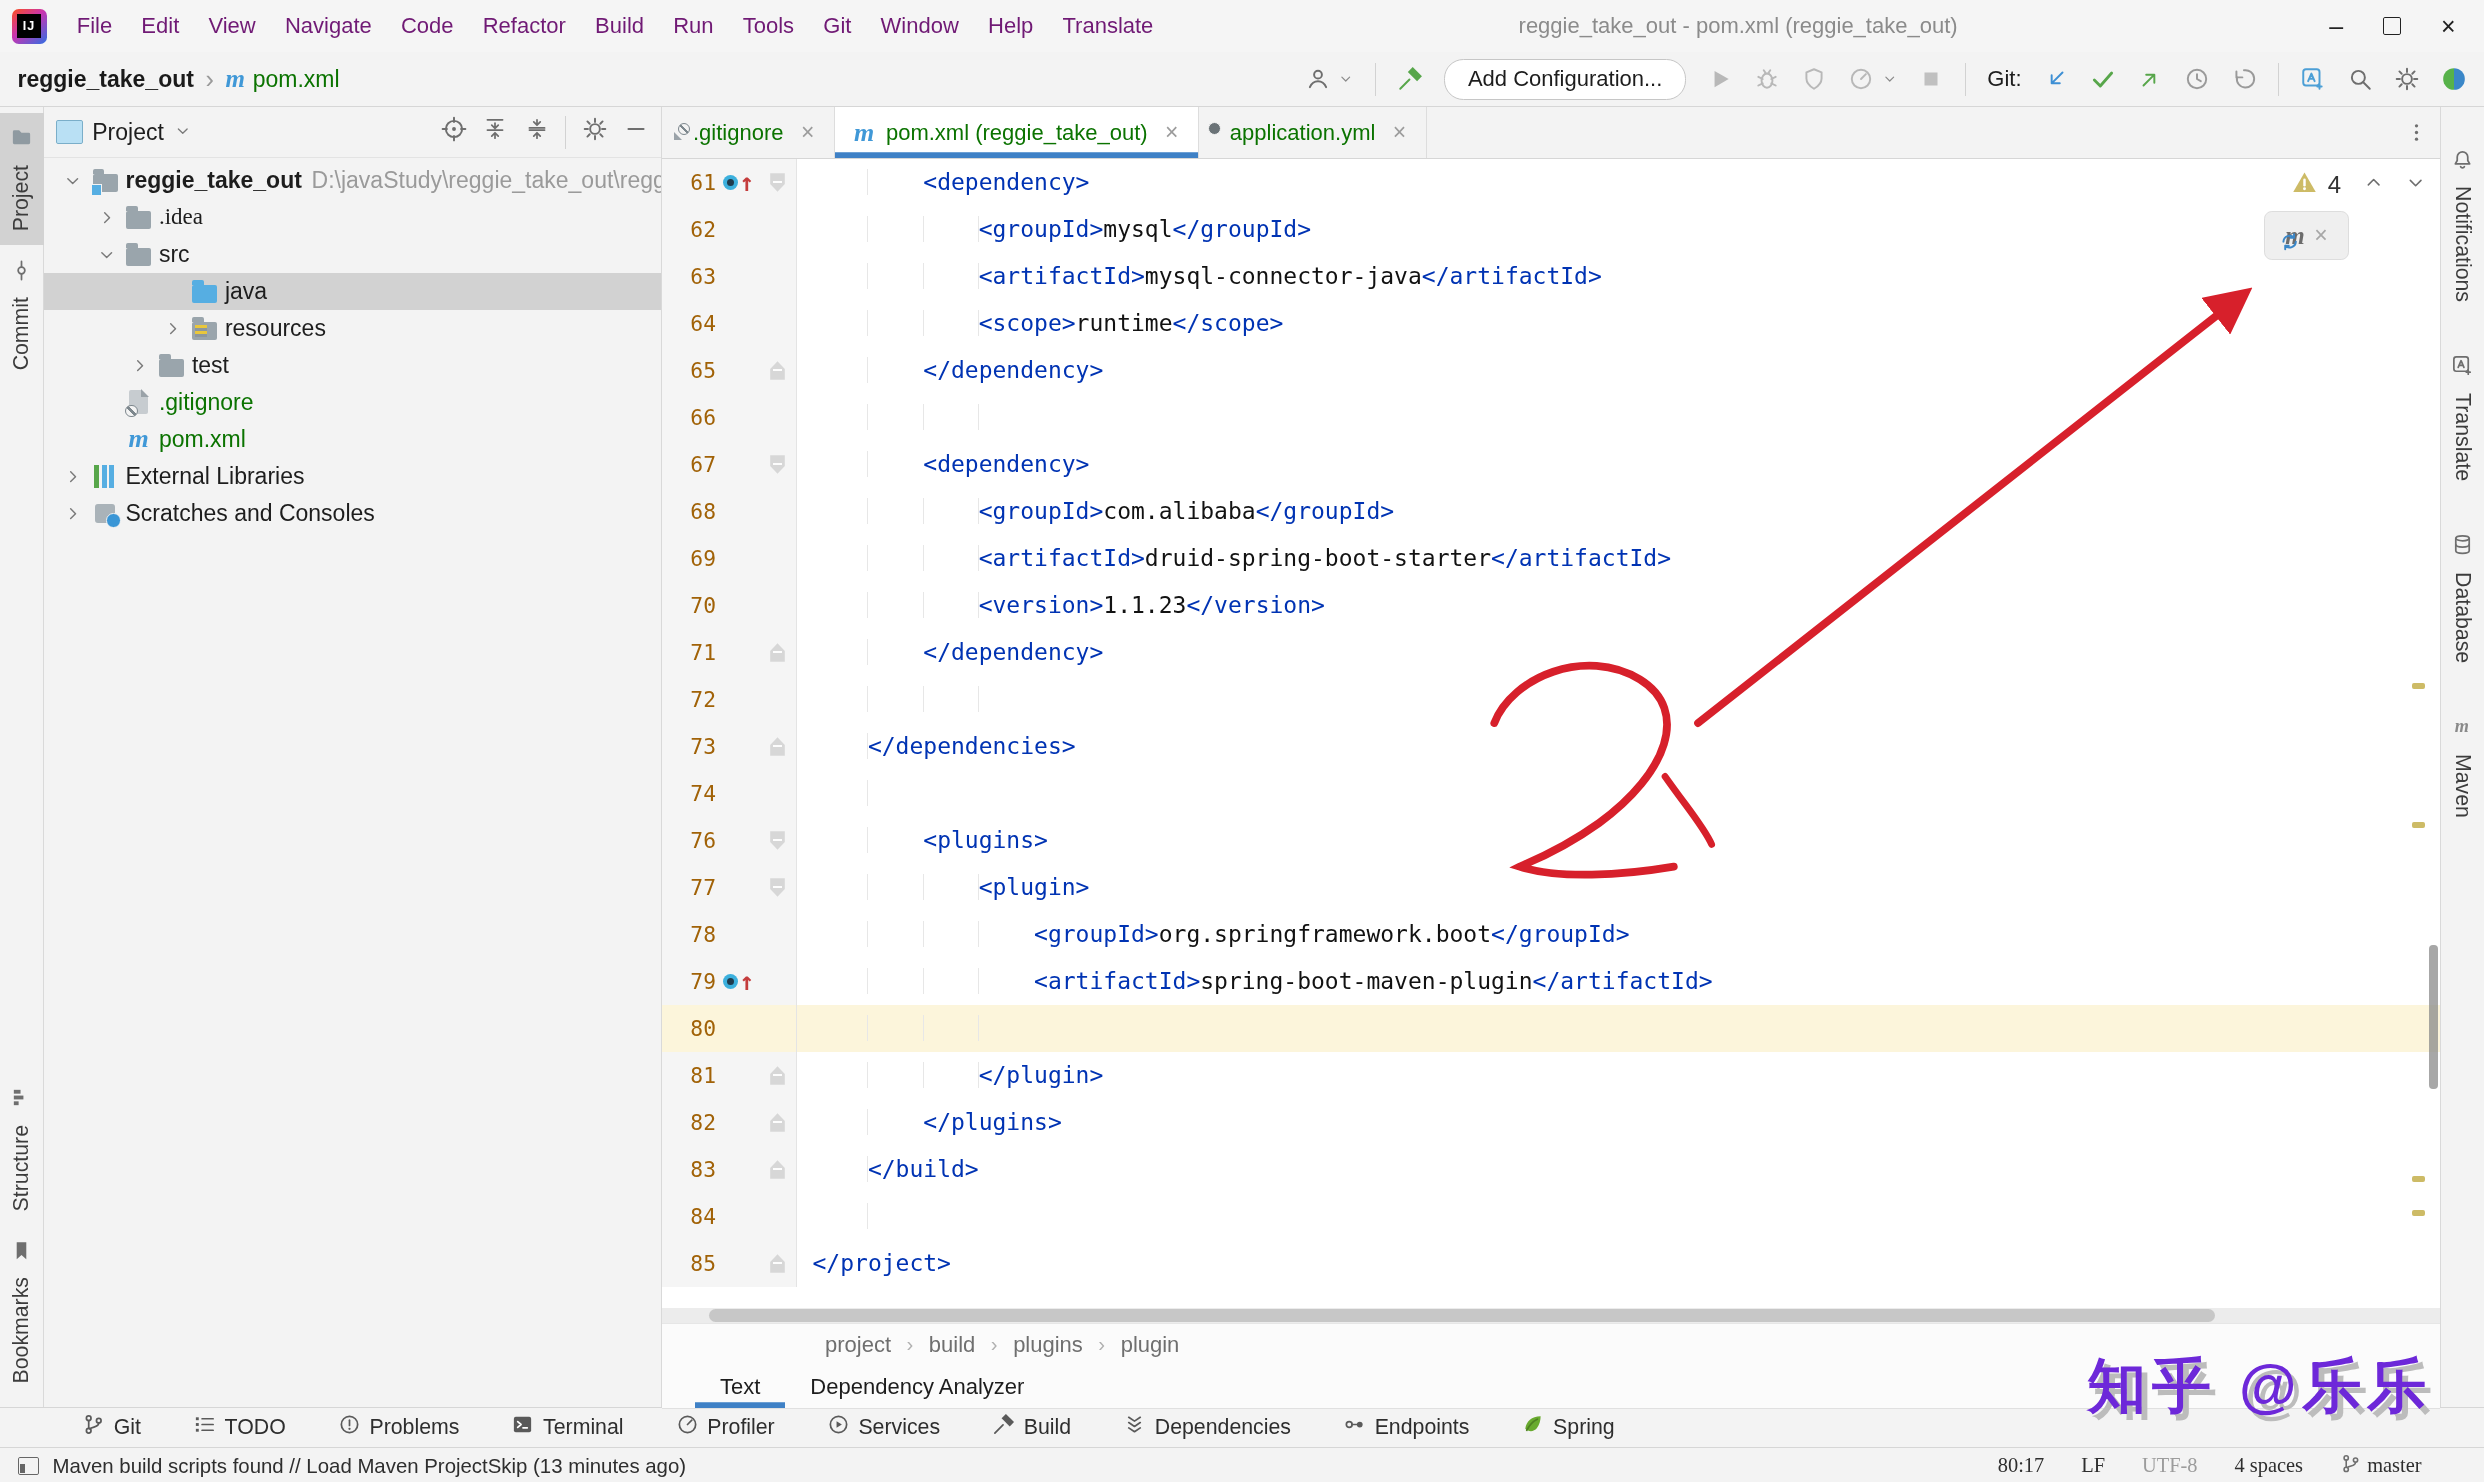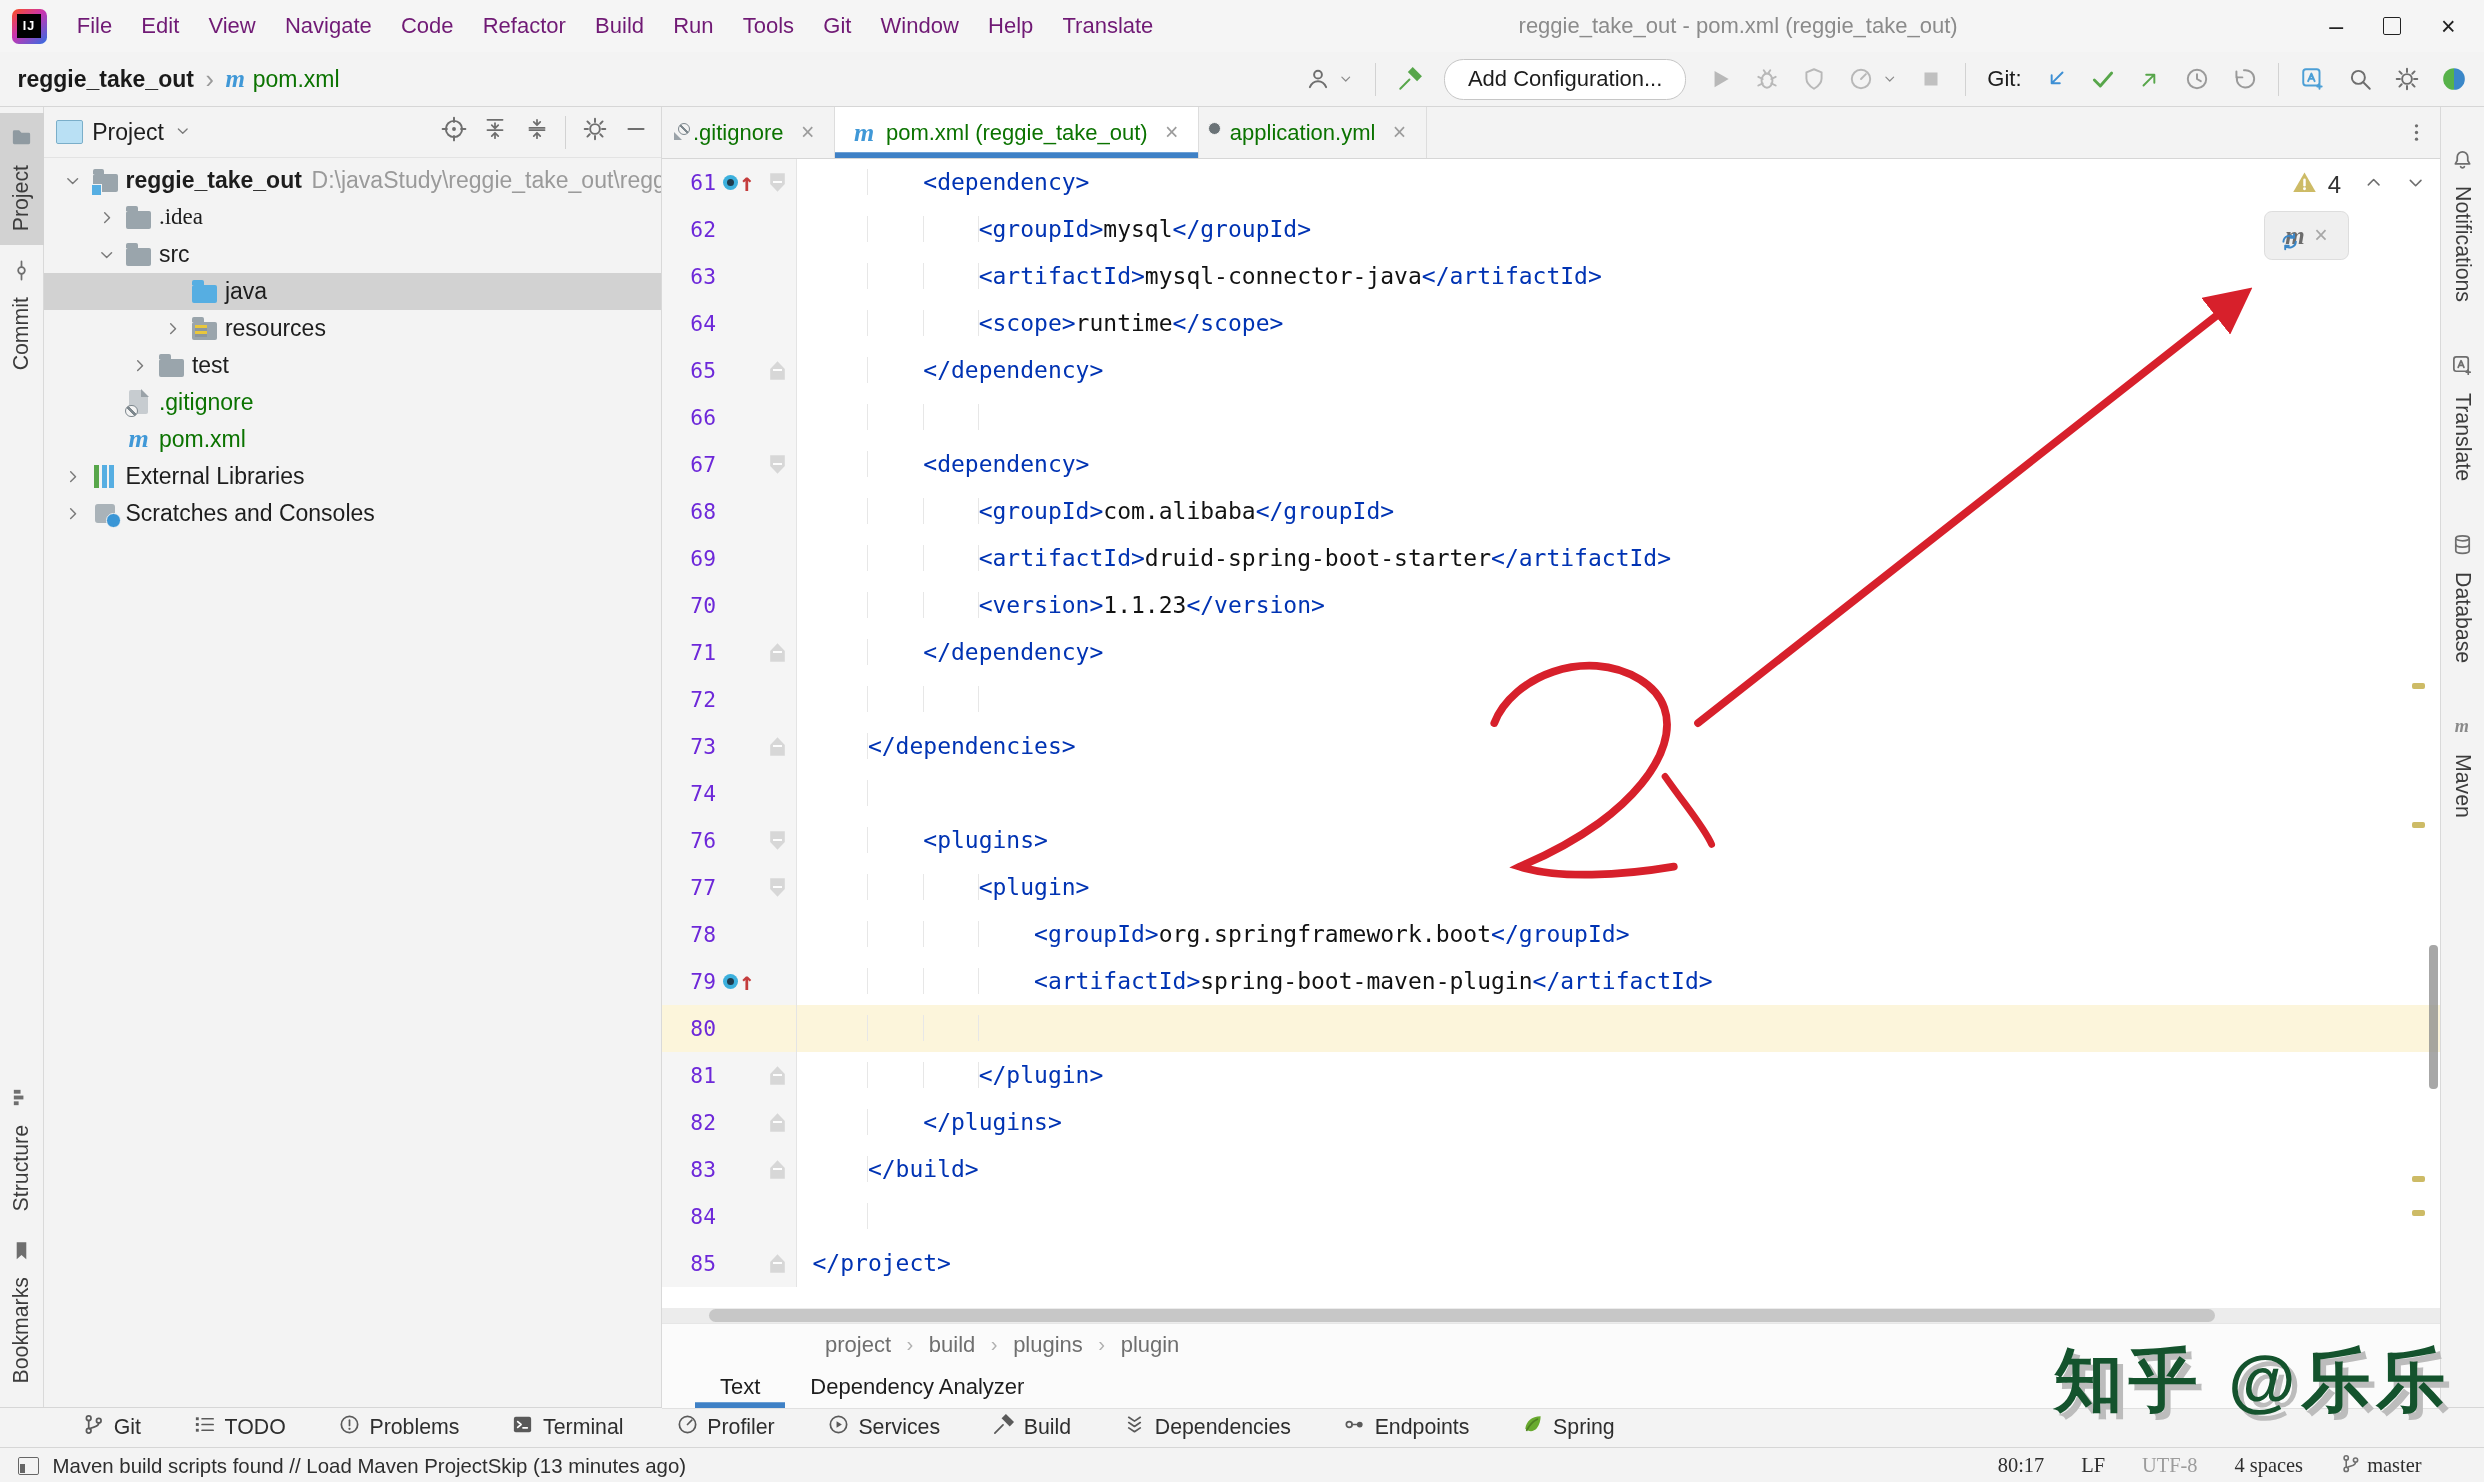--- a/index.html
+++ b/index.html
@@ -76,21 +76,21 @@
   .tabbar{height:51px;background:#f3f3f3;border-bottom:1px solid #d6d6d6;display:flex;position:relative;flex:none;}
   .tab{display:flex;align-items:center;gap:11.6px;padding:0 19.4px;font-size:22px;color:var(--vcgreen);border-right:1px solid #ddd;}
   .tab.active{background:#fff;box-shadow:inset 0 -5.8px 0 var(--accent);}
   .tab .x{color:#9c9c9c;font-size:23px;margin-left:5.8px;}
   .tab-more{position:absolute;right:11.6px;top:13.6px;}
 
   .codewrap{position:relative;height:1164px;background:#fff;overflow:hidden;flex:none;}
   .code-row{display:flex;height:47px;line-height:47px;font-family:"DejaVu Sans Mono",monospace;font-size:23px;}
   .code-row.caret-row,.code-row.caret-row .gutter{background:var(--caretline);}
   .gutter{display:flex;width:134px;background:#f5f5f5;border-right:1px solid #e4e4e4;flex:none;}
-  .ln{width:54px;text-align:right;color:#6d28d9;font-size:21.3px;flex:none;}
+  .ln{width:54px;text-align:right;color:#a16207;font-size:21.3px;flex:none;}
   .gm{width:45px;display:flex;align-items:center;justify-content:center;flex:none;}
   .runmark{width:15.5px;height:15.5px;border-radius:50%;background:#3cb0dd;position:relative;}
   .runmark::after{content:"";position:absolute;inset:3.9px;border-radius:50%;background:#1f3b4d;}
   .uparrow{color:#c43c3c;font-weight:bold;font-size:25px;line-height:15.5px;margin-left:1px;}
   .gf{width:33px;display:flex;align-items:center;justify-content:center;flex:none;}
   .fold{width:14.6px;height:18.4px;background:#d7d7d7;position:relative;}
   .fold.open{clip-path:polygon(0 0,100% 0,100% 58%,50% 100%,0 58%);}
   .fold.close{clip-path:polygon(50% 0,100% 42%,100% 100%,0 100%,0 42%);}
   .fold::after{content:"";position:absolute;left:2.9px;right:2.9px;top:7.8px;height:1.9px;background:#fdfdfd;}
   .codetext{white-space:pre;padding-left:15.5px;color:#121212;}
@@ -120,21 +120,21 @@
   .twitem{display:flex;align-items:center;gap:8.7px;padding:0 26px;height:100%;}
   .statusbar{height:36px;background:#f3f3f3;border-top:1px solid #d6d6d6;display:flex;align-items:center;font-size:20.4px;color:#2e2e2e;padding:0 17.5px;}
   .sb-msg{margin-left:13.6px;}
   .sb-skip{}
   .sb-right{margin-left:auto;display:flex;gap:37px;align-items:center;padding-right:45px;font-family:Liberation Serif, serif;}
   .sb-enc{color:#9c9c9c;}
   .sb-branch{display:flex;align-items:center;gap:5.8px;}
   .winicon{width:19.4px;height:15.5px;border:1.9px solid #666;border-radius:1.9px;position:relative;}
   .winicon::after{content:"";position:absolute;left:1px;bottom:1px;width:5.8px;height:8.7px;background:#666;}
 
-  .watermark{position:absolute;right:33px;bottom:56px;font-size:69px;font-weight:bold;color:#14532d;text-shadow:5.8px 5.8px 0 #bcbcbc;z-index:40;letter-spacing:5.8px;white-space:nowrap;}
+  .watermark{position:absolute;right:52px;bottom:56px;font-size:59px;font-weight:bold;color:#6d28d9;text-shadow:5.8px 5.8px 0 #bcbcbc;z-index:40;letter-spacing:5.8px;white-space:nowrap;}
   .anno{position:absolute;inset:0;z-index:50;pointer-events:none;}
 </style>
 </head>
 <body>
 
 <div id="app">
 
   <div class="titlebar">
     <div class="logo">
         <i>IJ</i>

